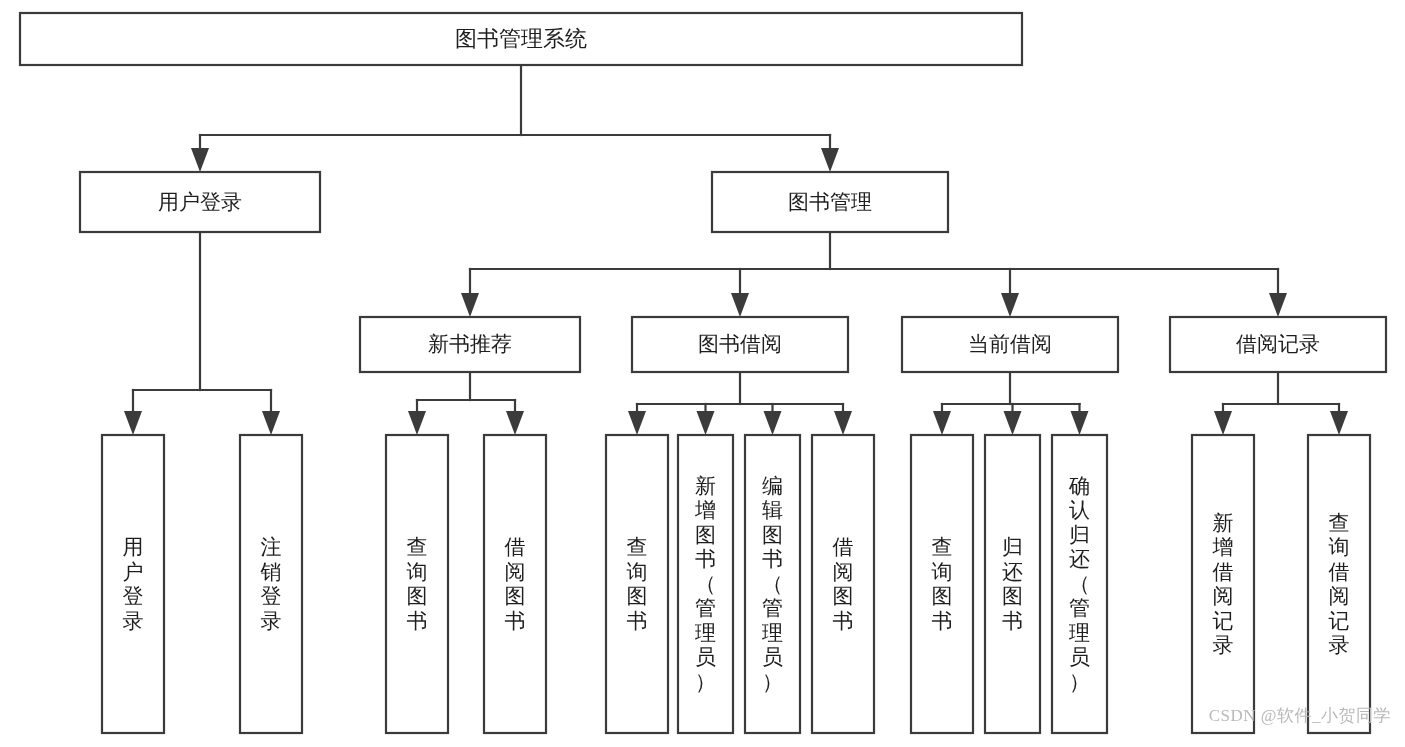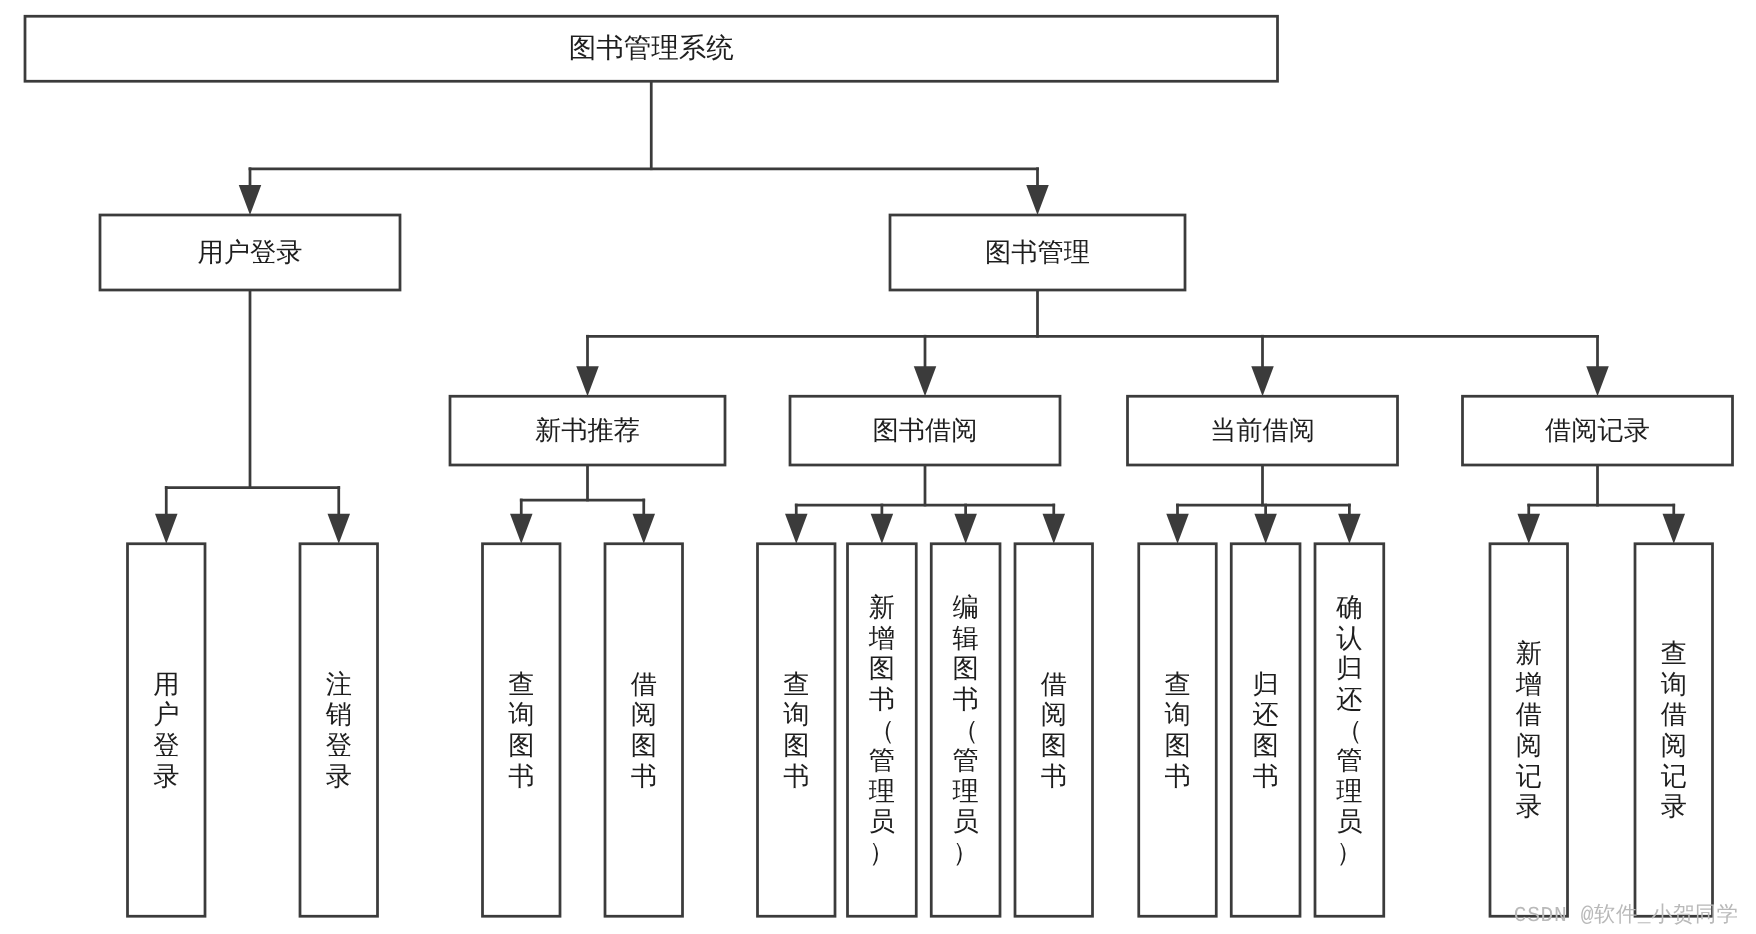--- a/index.html
+++ b/index.html
@@ -53,22 +53,22 @@
     fill: none;
     stroke-linecap: square;
   }
   .arrow-head {
     fill: #3b3b3b;
     stroke: none;
   }
   .watermark {
     position: absolute;
     right: 8px;
-    bottom: 4px;
-    font-family: Liberation Mono, monospace;
+    bottom: 20px;
+    font-family: Liberation Serif, serif;
     font-size: 17px;
     color: #b9b9b9;
     white-space: nowrap;
     letter-spacing: 0.5px;
     pointer-events: none;
   }
 </style>
 </head>
 <body>
 

